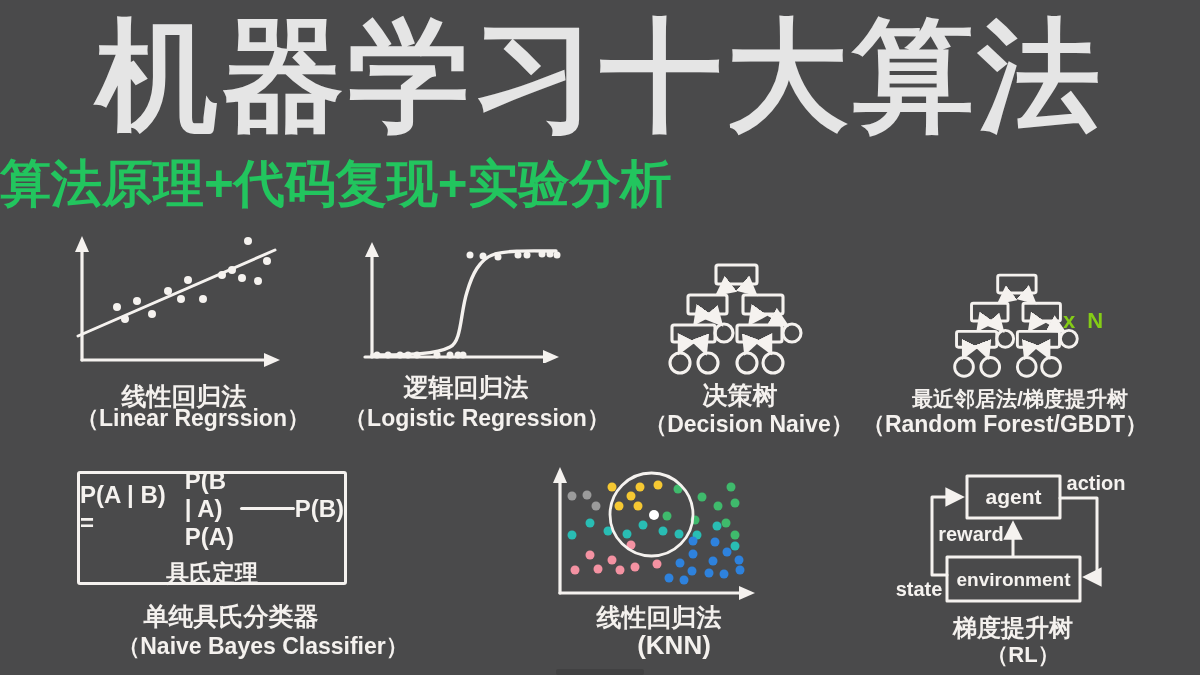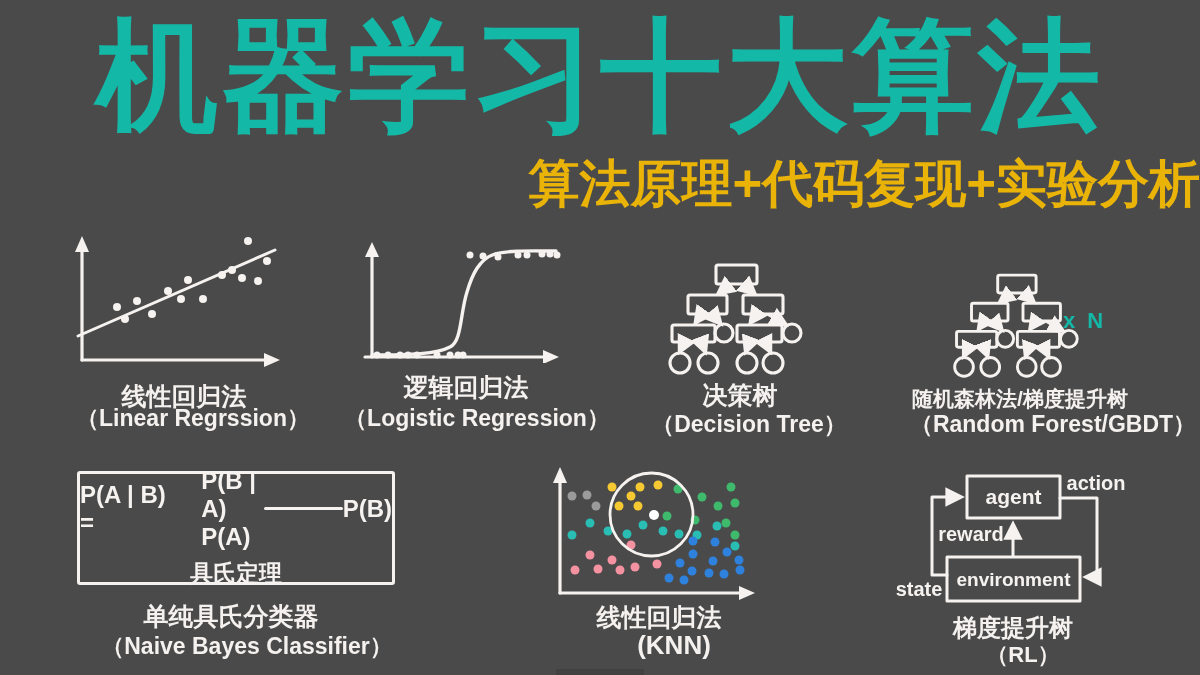--- a/index.html
+++ b/index.html
@@ -6,47 +6,47 @@
   body{
     width:1200px;height:675px;
     background:#4a4a4b;
     font-family:"Liberation Sans","DejaVu Sans",sans-serif;
     overflow:hidden;
   }
   .stage{position:relative;width:1200px;height:675px;background:#4a4a4b;overflow:hidden;color:#f2efec;}
   .title{
     position:absolute;top:0;left:0;width:100%;height:150px;line-height:152px;
     text-align:center;font-size:122px;font-weight:900;letter-spacing:4px;
-    color:#14b8a6;white-space:nowrap;
+    color:#e5e5e5;white-space:nowrap;
   }
   .subtitle{
     position:absolute;top:150px;left:0;width:100%;height:68px;line-height:68px;
-    text-align:right;font-size:51px;font-weight:800;color:#eab308;white-space:nowrap;
+    text-align:left;font-size:51px;font-weight:800;color:#22c55e;white-space:nowrap;
   }
   .lbl{position:absolute;transform:translateX(-50%);text-align:center;font-weight:800;
        color:#f4f1ee;white-space:nowrap;}
   .lbl-cn{font-size:25px;}
   .lbl-en{font-size:23px;margin-left:13px;}
   .icon-svg{position:absolute;}
   .icon-svg *{vector-effect:none;}
   .stroke{stroke:#f5f2ef;fill:none;stroke-linecap:round;stroke-linejoin:round;}
   .fillw{fill:#f5f2ef;stroke:none;}
   .bayes-box{
-    position:absolute;left:77px;top:471px;width:318px;height:114px;
+    position:absolute;left:77px;top:471px;width:270px;height:114px;
     border:3px solid #f5f2ef;border-radius:3px;box-sizing:border-box;
     display:flex;flex-direction:column;align-items:center;justify-content:center;
     color:#f5f2ef;font-weight:800;
   }
   .formula-row{display:flex;align-items:center;gap:12px;font-size:24px;}
   .frac{display:flex;flex-direction:row;align-items:center;}
   .frac-num{font-size:24px;padding:0 6px;}
   .frac-bar{height:3px;background:#f5f2ef;width:100%;margin:2px 0 3px 0;border-radius:2px;}
   .frac-den{font-size:24px;}
   .formula-caption{margin-top:7px;font-size:23px;display:flex;gap:9px;align-items:baseline;}
-  .xn{position:absolute;left:1063px;top:308px;font-size:22px;font-weight:700;color:#14b8a6;letter-spacing:3px;}
+  .xn{position:absolute;left:1063px;top:308px;font-size:22px;font-weight:700;color:#84cc16;letter-spacing:3px;}
   .rl-text{font-family:"Liberation Sans","DejaVu Sans",sans-serif;font-weight:700;fill:#f5f2ef;}
   .bottom-bar{position:absolute;left:556px;top:669px;width:88px;height:6px;background:#414142;border-radius:2px;}
 </style>
 </head>
 <body>
 
 <svg width="0" height="0" style="position:absolute" aria-hidden="true">
   <defs>
     <marker id="ah" viewBox="0 0 10 10" refX="7.5" refY="5" markerWidth="6.5" markerHeight="6.5" orient="auto-start-reverse">
       <path d="M0,0 L10,5 L0,10 z" fill="#f5f2ef"></path>
@@ -139,21 +139,21 @@
       <line x1="53" y1="63" x2="60" y2="71" marker-end="url(#ah)"></line>
       <line x1="96" y1="63" x2="91" y2="70" marker-end="url(#ah)"></line>
       <line x1="109" y1="63" x2="125" y2="72" marker-end="url(#ah)"></line>
       <line x1="24" y1="91" x2="20" y2="99" marker-end="url(#ah)"></line>
       <line x1="42" y1="91" x2="45" y2="99" marker-end="url(#ah)"></line>
       <line x1="89" y1="91" x2="86" y2="99" marker-end="url(#ah)"></line>
       <line x1="106" y1="91" x2="110" y2="99" marker-end="url(#ah)"></line>
     </g>
   </svg>
   <div class="lbl lbl-cn" style="left:740px;top:379px">决策树</div>
-  <div class="lbl lbl-en" style="left:736px;top:409px">（Decision Tree）</div>
+  <div class="lbl lbl-en" style="left:736px;top:409px">（Decision Naive）</div>
 
   <svg class="icon-svg" style="left:945px;top:263px" width="141" height="117" viewBox="0 0 150 125">
     <g class="stroke" stroke-width="3.1">
       <rect x="56" y="13" width="41" height="19" rx="2"></rect>
       <rect x="28" y="43" width="39" height="19" rx="2"></rect>
       <rect x="83" y="43" width="40" height="19" rx="2"></rect>
       <rect x="12" y="73" width="43" height="17" rx="2"></rect>
       <rect x="77" y="73" width="45" height="17" rx="2"></rect>
       <circle cx="64" cy="81" r="9"></circle>
       <circle cx="132" cy="81" r="9"></circle>
@@ -167,38 +167,38 @@
       <line x1="53" y1="63" x2="60" y2="71" marker-end="url(#ah)"></line>
       <line x1="96" y1="63" x2="91" y2="70" marker-end="url(#ah)"></line>
       <line x1="109" y1="63" x2="125" y2="72" marker-end="url(#ah)"></line>
       <line x1="24" y1="91" x2="20" y2="99" marker-end="url(#ah)"></line>
       <line x1="42" y1="91" x2="45" y2="99" marker-end="url(#ah)"></line>
       <line x1="89" y1="91" x2="86" y2="99" marker-end="url(#ah)"></line>
       <line x1="106" y1="91" x2="110" y2="99" marker-end="url(#ah)"></line>
     </g>
   </svg>
   <div class="xn">x N</div>
-  <div class="lbl lbl-cn" style="left:1020px;top:385px;font-size:21px">随机森林法/梯度提升树</div>
-  <div class="lbl lbl-en" style="left:1040px;top:409px">（Random Forest/GBDT）</div>
+  <div class="lbl lbl-cn" style="left:1020px;top:385px;font-size:21px">最近邻居法/梯度提升树</div>
+  <div class="lbl lbl-en" style="left:992px;top:409px">（Random Forest/GBDT）</div>
 
   <div class="bayes-box">
     <div class="formula-row">
       <span>P(A | B) =</span>
       <span class="frac">
         <span class="frac-num">P(B | A) P(A)</span>
         <span class="frac-bar"></span>
         <span class="frac-den">P(B)</span>
       </span>
     </div>
     <div class="formula-caption">
       <span>具氏定理</span>
     </div>
   </div>
   <div class="lbl lbl-cn" style="left:231px;top:600px">单纯具氏分类器</div>
-  <div class="lbl lbl-en" style="left:234px;top:631px">（Naive Bayes Classifier）</div>
+  <div class="lbl lbl-en" style="left:250px;top:631px">（Naive Bayes Classifier）</div>
 
   <svg class="icon-svg" style="left:545px;top:463px" width="215" height="142" viewBox="0 0 215 142">
     <g>
       <line class="stroke" x1="15" y1="14" x2="15" y2="130" stroke-width="3.2"></line>
       <polygon class="fillw" points="15,4 8,20 22,20"></polygon>
       <line class="stroke" x1="15" y1="130" x2="198" y2="130" stroke-width="3.2"></line>
       <polygon class="fillw" points="210,130 194,123 194,137"></polygon>
     </g>
     <g>
         <circle cx="27" cy="33" r="4.5" fill="#9b9b9b"></circle>

